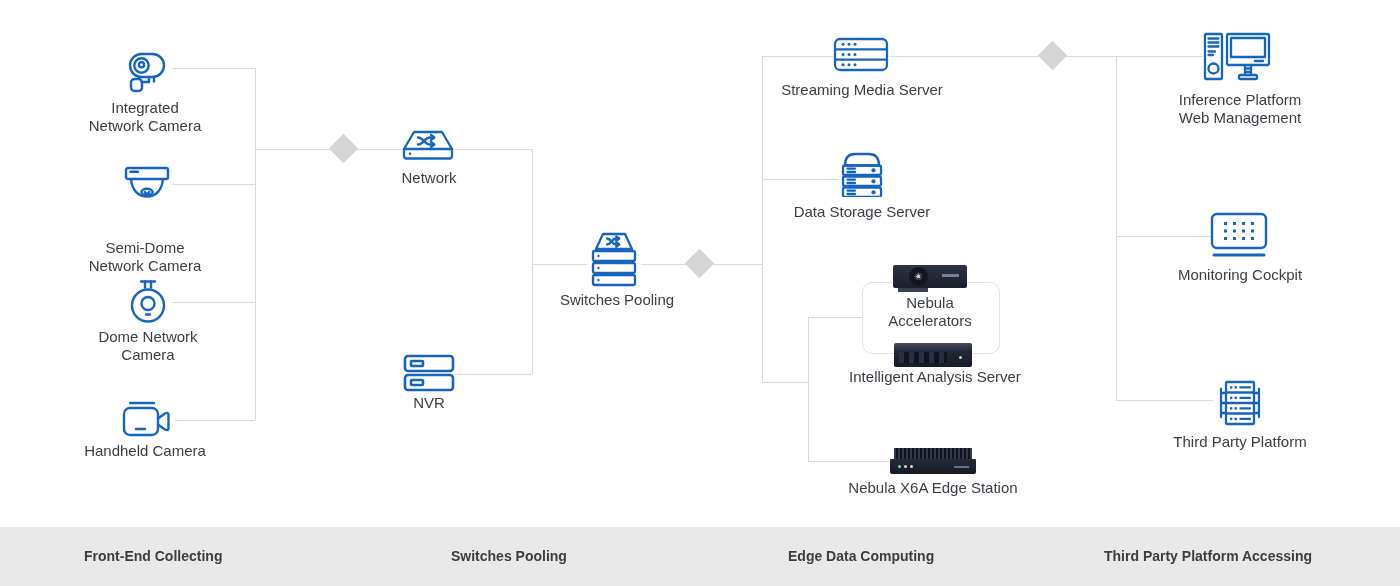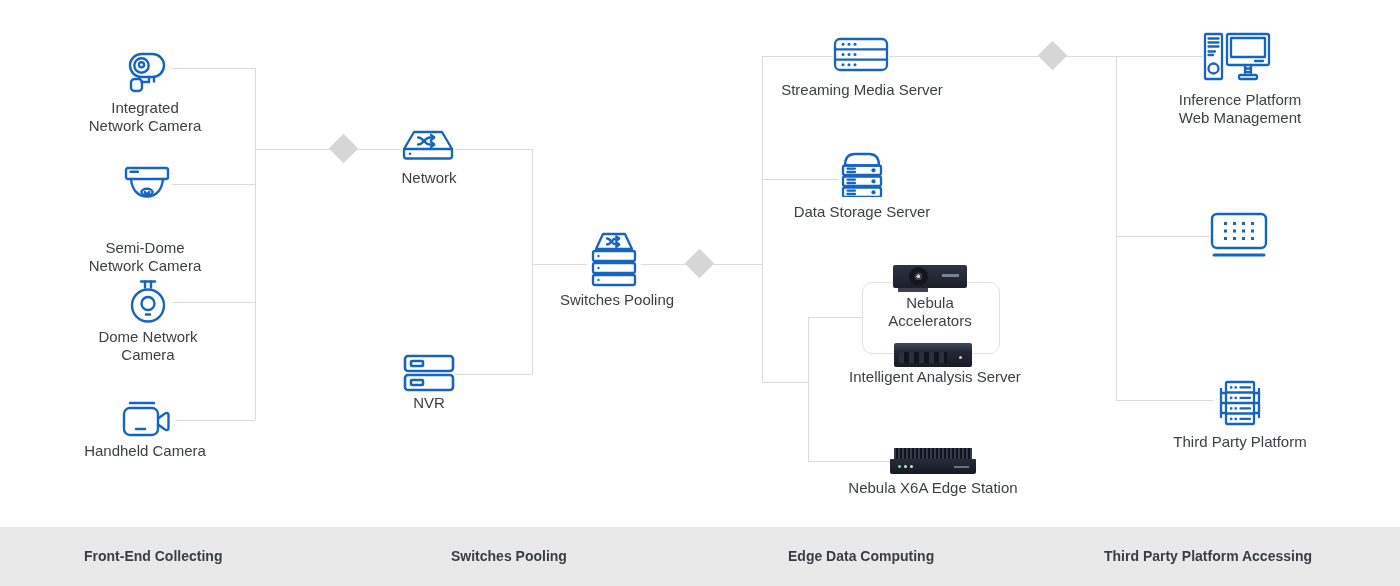--- a/index.html
+++ b/index.html
@@ -252,20 +252,21 @@
           <rect x="32" y="17.5" width="3" height="3"></rect>
           <rect x="41" y="17.5" width="3" height="3"></rect>
         <rect x="14" y="25" width="3" height="3"></rect>
           <rect x="23" y="25" width="3" height="3"></rect>
           <rect x="32" y="25" width="3" height="3"></rect>
           <rect x="41" y="25" width="3" height="3"></rect>
       </g>
       <path d="M4,43 L54,43" stroke-width="3"></path>
     </svg>
   </div>
+  <div class="node-label" style="left:1130px;top:266px;width:220px;">Monitoring Cockpit</div>
 
   <div class="icon" style="left:1213px;top:380px;">
     <svg width="54" height="46" viewBox="0 0 54 46" fill="none" stroke="#1565C0" stroke-width="2.3" stroke-linecap="round" stroke-linejoin="round">
       <rect x="13" y="2" width="28" height="42" rx="1"></rect>
       <path d="M13,12.5 L41,12.5 M13,23 L41,23 M13,33.5 L41,33.5"></path>
       <g fill="#1565C0" stroke="none">
         <rect x="17" y="6.2" width="2.4" height="2.4"></rect>
           <rect x="21.5" y="6.2" width="2.4" height="2.4"></rect>
         <rect x="17" y="16.7" width="2.4" height="2.4"></rect>
           <rect x="21.5" y="16.7" width="2.4" height="2.4"></rect>

